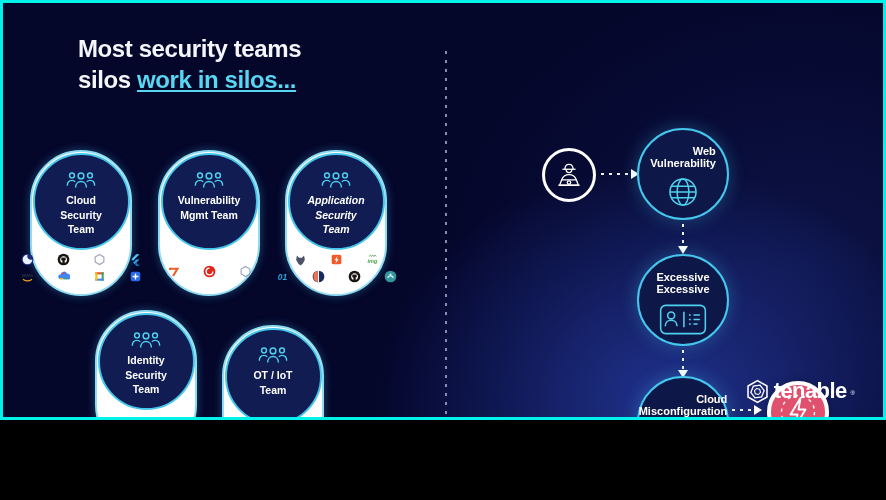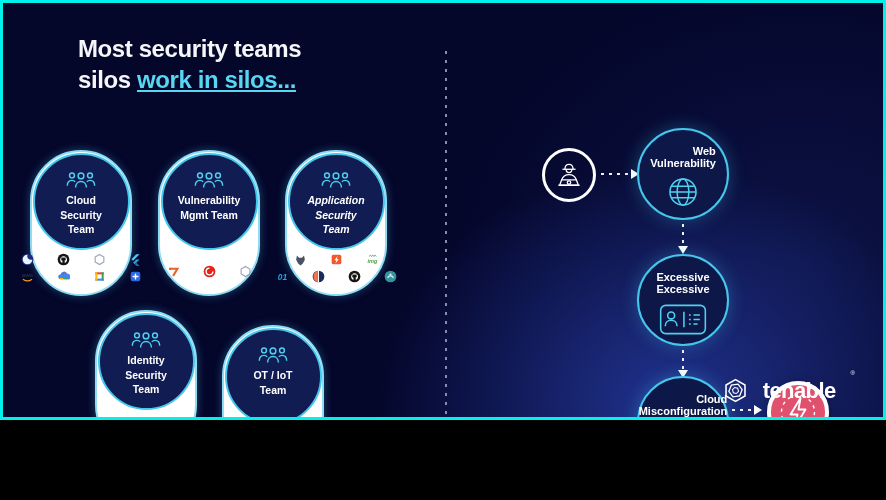--- a/index.html
+++ b/index.html
@@ -44,21 +44,21 @@
   .node-label span{display:block;}
   .node-icon{margin-top:5px;}
   .h-dash{position:absolute;height:2px;background:repeating-linear-gradient(90deg,#edf0f8 0 3px,transparent 3px 8px);}
   .v-dash{position:absolute;width:2px;background:repeating-linear-gradient(180deg,#edf0f8 0 3px,transparent 3px 8px);}
   .arrow-right{position:absolute;width:0;height:0;border-top:5px solid transparent;border-bottom:5px solid transparent;border-left:8px solid #fff;}
   .arrow-down{position:absolute;width:0;height:0;border-left:5px solid transparent;border-right:5px solid transparent;border-top:8px solid #fff;}
   .burst{position:absolute;left:764px;top:378px;width:62px;height:62px;box-sizing:border-box;
     border:4px solid #fff;border-radius:50%;background:#e0516e;display:flex;align-items:center;justify-content:center;
     box-shadow:0 2px 10px rgba(0,0,0,.35);}
 
-  .brand{position:absolute;right:28px;bottom:13px;display:flex;align-items:flex-start;gap:15px;}
+  .brand{position:absolute;right:28px;bottom:13px;display:flex;align-items:flex-end;gap:4px;}
   .brand-text{color:#fff;font-weight:700;font-size:22px;letter-spacing:-.6px;}
   .brand-mark{color:#fff;font-size:6px;vertical-align:top;position:relative;top:-8px;}
 </style>
 </head>
 <body>
 
 <div class="frame">
 
   <h1 class="title left-title">
     <span>Most security teams</span><br>

